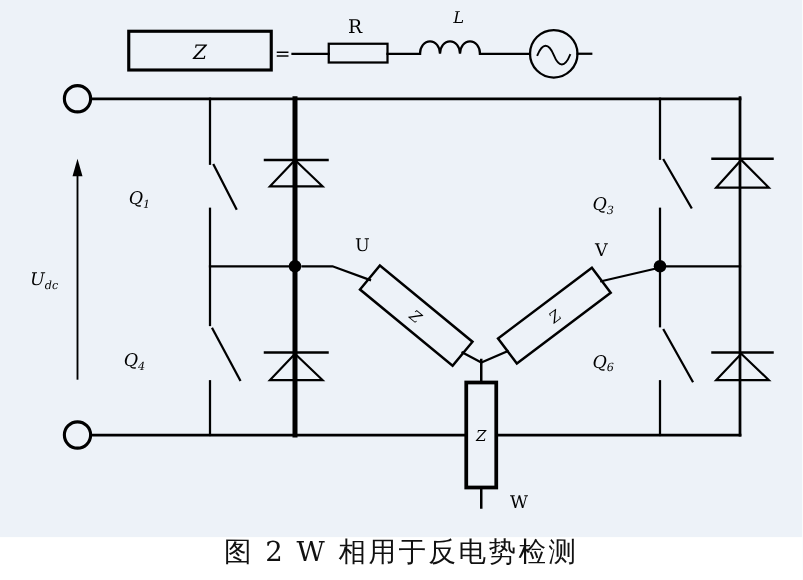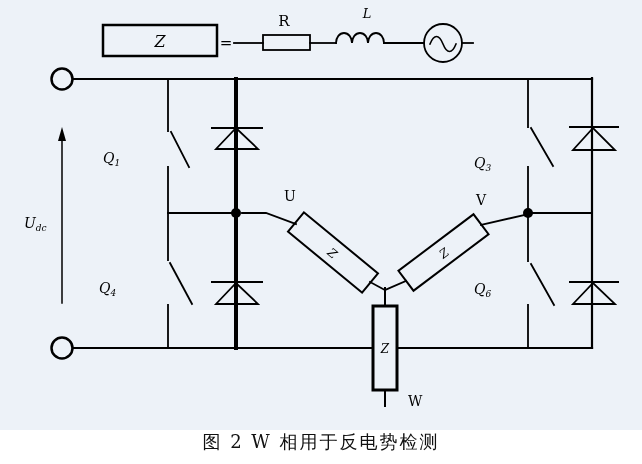--- a/index.html
+++ b/index.html
@@ -8,21 +8,21 @@
     width:642px;height:464px;
     background:#ffffff;
     font-family:"DejaVu Serif", serif;
     overflow:hidden;
   }
   .circuit-svg{position:absolute;left:0;top:0;display:block;}
   .caption{
     position:absolute;left:0;top:430px;width:642px;height:23px;
     display:flex;align-items:center;justify-content:center;
     background:#ffffff;
-    font-size:18px;letter-spacing:2px;color:#111111;
+    font-size:22px;letter-spacing:2px;color:#111111;
     font-family:"DejaVu Serif", serif;
   }
   text{fill:#000000;font-family:"DejaVu Serif", serif;}
   .lbl{font-size:14px;font-style:italic;}
   .sub{font-size:9px;font-style:italic;}
 </style>
 </head>
 <body>
 
 <div class="screenshot">

